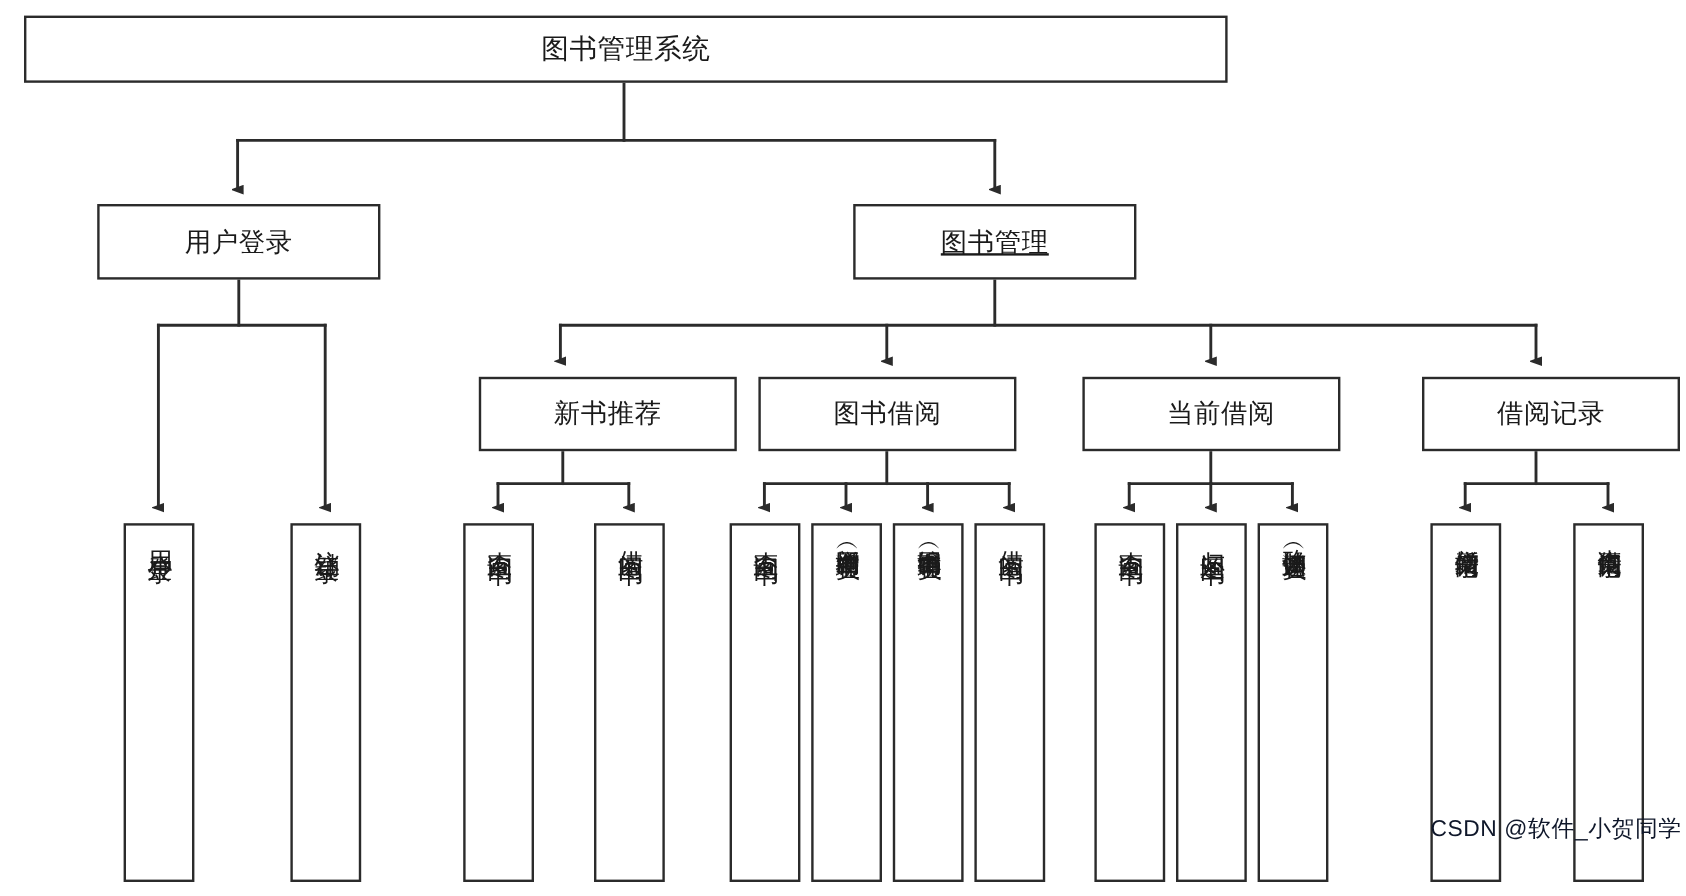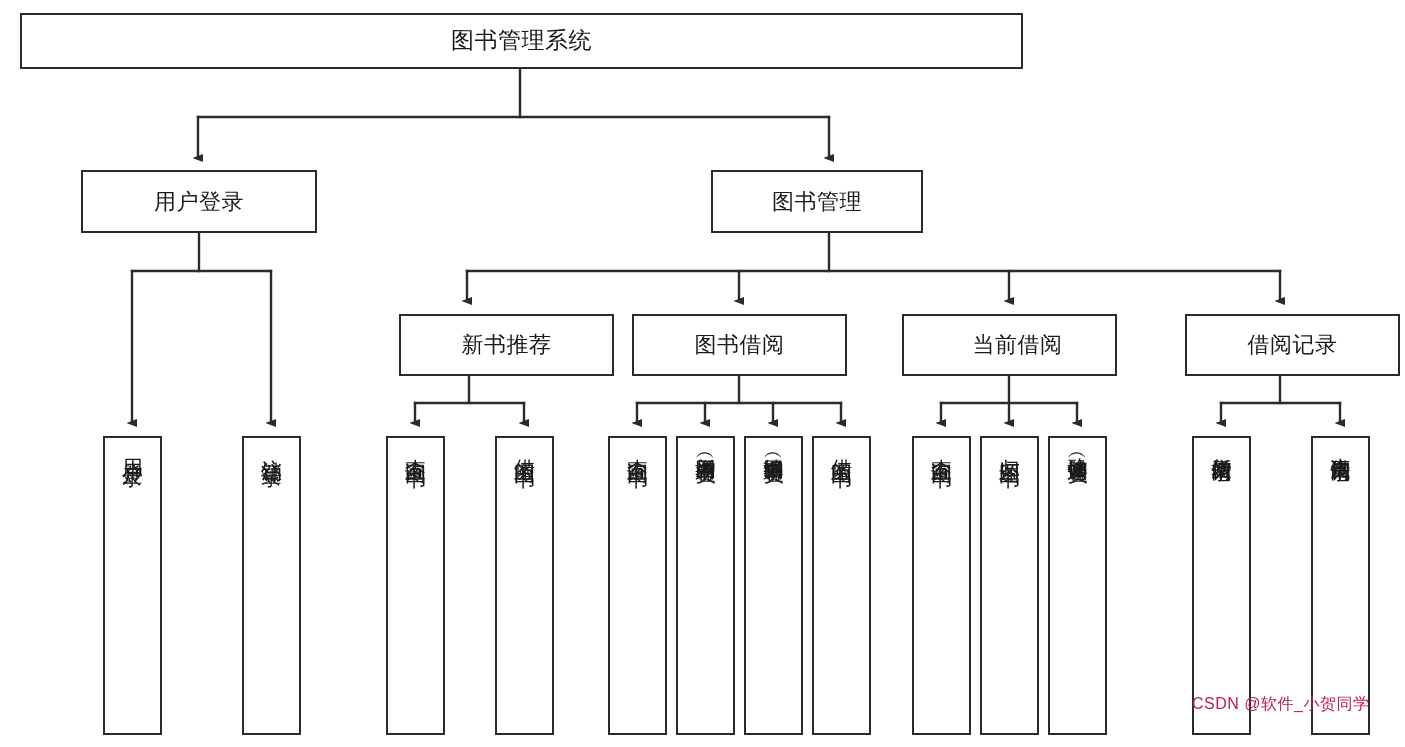--- a/index.html
+++ b/index.html
@@ -64,23 +64,23 @@
     letter-spacing: 3px;
     white-space: nowrap;
   }
   .node.v.tall .node-label {
     letter-spacing: 1px;
     font-size: 20px;
   }
   #watermark {
     position: absolute;
     left: 1192px;
-    top: 694px;
-    font-size: 16px;
-    color: #be185d;
+    top: 678px;
+    font-size: 19px;
+    color: #0f172a;
     white-space: nowrap;
     letter-spacing: 0.5px;
     user-select: none;
   }
 </style>
 </head>
 <body>
 
 <div id="diagram-root">
 
@@ -134,21 +134,21 @@
     </g>
   </svg>
 
   <div class="node h root" style="left:20px; top:13px; width:1003px; height:56px;">
     <span class="node-label">图书管理系统</span>
   </div>
 
   <div class="node h" style="left:81px; top:170px; width:236px; height:63px;">
     <span class="node-label">用户登录</span>
   </div>
-  <div class="node h" style="left:711px; top:170px; width:212px; height:63px;">
+  <div class="node h" style="left:711px; top:170px; width:236px; height:63px;text-decoration:underline;">
     <span class="node-label">图书管理</span>
   </div>
 
   <div class="node h" style="left:362px; top:314px; width:215px; height:62px;margin-left:37px;">
     <span class="node-label">新书推荐</span>
   </div>
   <div class="node h" style="left:632px; top:314px; width:215px; height:62px;">
     <span class="node-label">图书借阅</span>
   </div>
   <div class="node h" style="left:902px; top:314px; width:215px; height:62px;padding-left:16px;">

